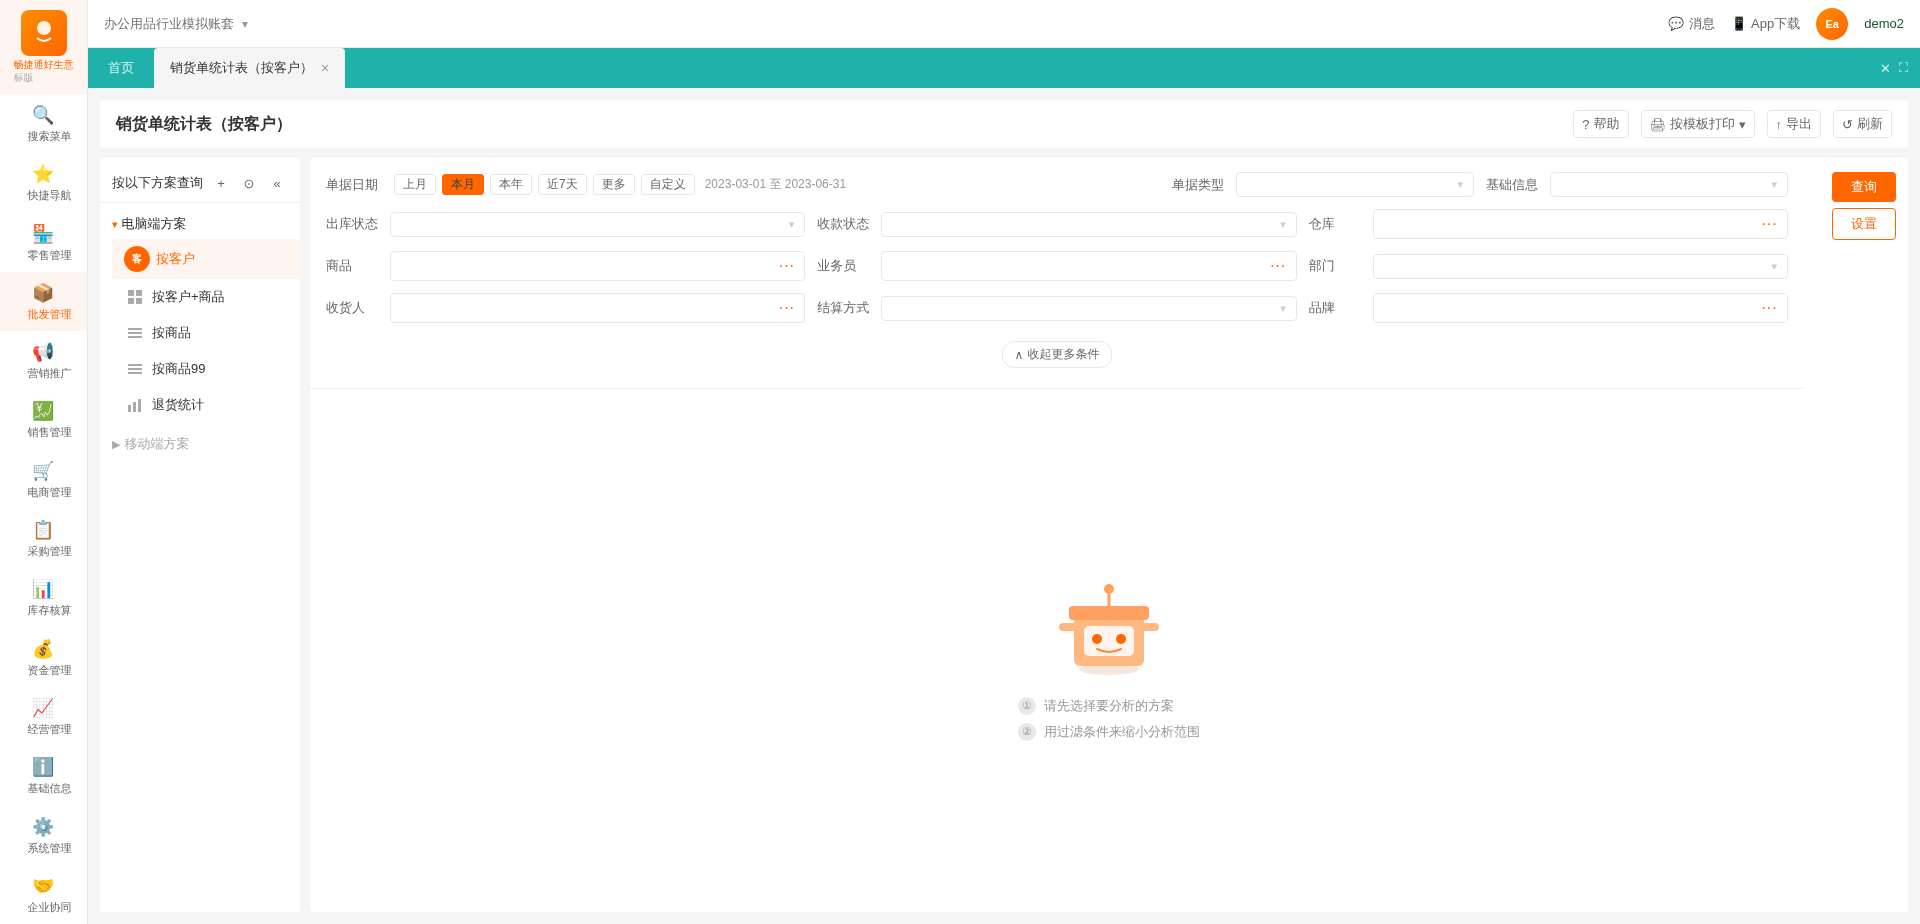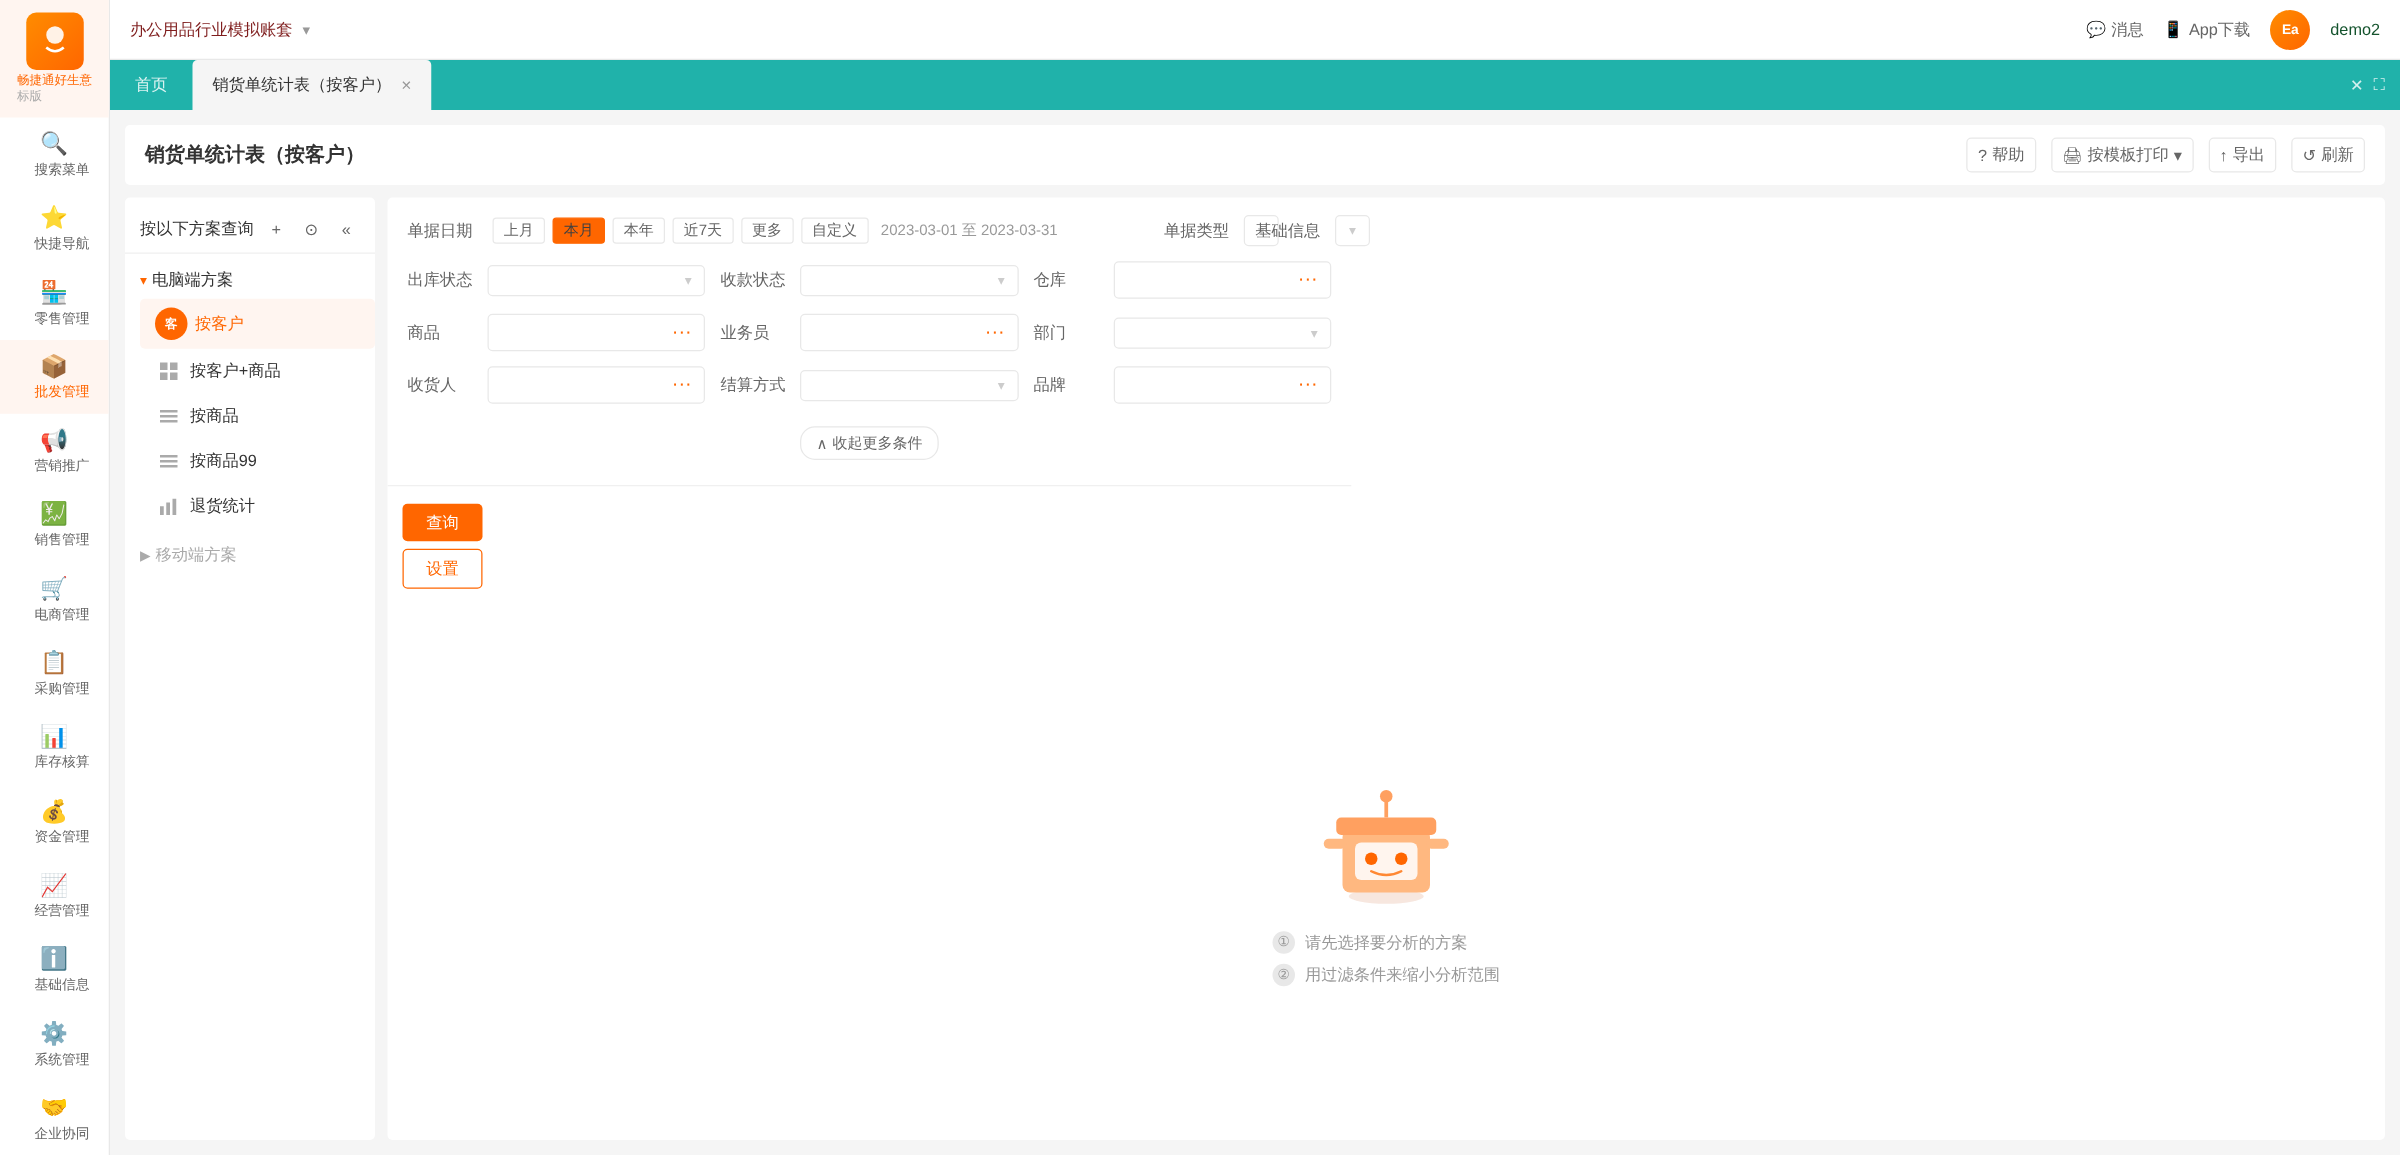--- a/index.html
+++ b/index.html
@@ -15,21 +15,21 @@
     .sidebar-item.active { background: #fff5f0; color: #ff6600; }
     .sidebar-item .s-icon { font-size: 18px; margin-bottom: 3px; }
     .sidebar-item .s-label { font-size: 11px; text-align: center; line-height: 1.3; margin-left: 12px; }
 
     
     .main-area { flex: 1; display: flex; flex-direction: column; height: 100%; overflow: hidden; }
 
     
     .top-header { height: 48px; background: #fff; display: flex; align-items: center; justify-content: space-between; padding: 0 16px; border-bottom: 1px solid #e8e8e8; }
     .header-left { display: flex; align-items: center; gap: 8px; }
-    .header-breadcrumb { font-size: 13px; color: #7f1d1d; }
+    .header-breadcrumb { font-size: 13px; color: #737373; }
     .header-dropdown { color: #999; font-size: 12px; cursor: pointer; }
     .header-right { display: flex; align-items: center; gap: 16px; }
     .header-btn { display: flex; align-items: center; gap: 4px; font-size: 13px; color: #666; cursor: pointer; }
     .user-avatar { width: 32px; height: 32px; border-radius: 50%; background: linear-gradient(135deg, #ff8c00, #ff6600); display: flex; align-items: center; justify-content: center; color: white; font-size: 11px; font-weight: bold; cursor: pointer; }
     .user-name { font-size: 13px; color: #14532d; cursor: pointer; }
 
     
     .tab-bar { height: 40px; background: #20b2aa; display: flex; align-items: center; padding: 0 0; }
     .tab-item { height: 40px; display: flex; align-items: center; padding: 0 16px; font-size: 13px; color: rgba(255,255,255,0.85); cursor: pointer; position: relative; }
     .tab-item.active { background: #f5f5f5; color: #333; border-radius: 4px 4px 0 0; }
@@ -100,21 +100,21 @@
     .query-btn.secondary { background: #fff; color: #ff6600; border: 1px solid #ff6600; }
 
     
     .empty-state { flex: 1; display: flex; flex-direction: column; align-items: center; justify-content: center; padding: 40px; }
     .empty-illustration { width: 120px; height: 120px; margin-bottom: 16px; position: relative; }
     .empty-tips { display: flex; flex-direction: column; gap: 8px; }
     .empty-tip { display: flex; align-items: center; gap: 8px; font-size: 13px; color: #999; }
     .tip-num { width: 18px; height: 18px; border-radius: 50%; background: #e8e8e8; display: flex; align-items: center; justify-content: center; font-size: 11px; color: #999; flex-shrink: 0; }
 
     
-    .filter-actions-row { display: flex; align-items: flex-start; gap: 0; flex-direction: column; }
+    .filter-actions-row { display: flex; align-items: flex-start; gap: 16px; }
     .filter-fields { flex: 1; }
   </style>
 </head>
 <body>
 
 <div class="sidebar">
   <div class="logo-area">
     <div class="logo-icon">
       <svg width="30" height="30" viewBox="0 0 30 30">
         <circle cx="15" cy="10" r="7" fill="white" opacity="0.9"></circle>
@@ -336,21 +336,21 @@
               <div class="filter-section">
                 <div class="filter-row">
                   <span class="filter-label">单据日期</span>
                   <div class="filter-date-group">
                     <button class="date-btn">上月</button>
                     <button class="date-btn active">本月</button>
                     <button class="date-btn">本年</button>
                     <button class="date-btn">近7天</button>
                     <button class="date-btn">更多</button>
                     <button class="date-btn">自定义</button>
-                    <span class="date-range">2023-03-01 至 2023-03-31</span>
+                    <span class="date-range">2023-03-01 至 2023-06-31</span>
                   </div>
                   <div style="flex:1"></div>
 
                   <div class="filter-col">
                     <span class="filter-label">单据类型</span>
                     <div class="filter-select wide">
                       <span class="sel-text"></span>
                       <span class="sel-icon">▾</span>
                     </div>
                   </div>

